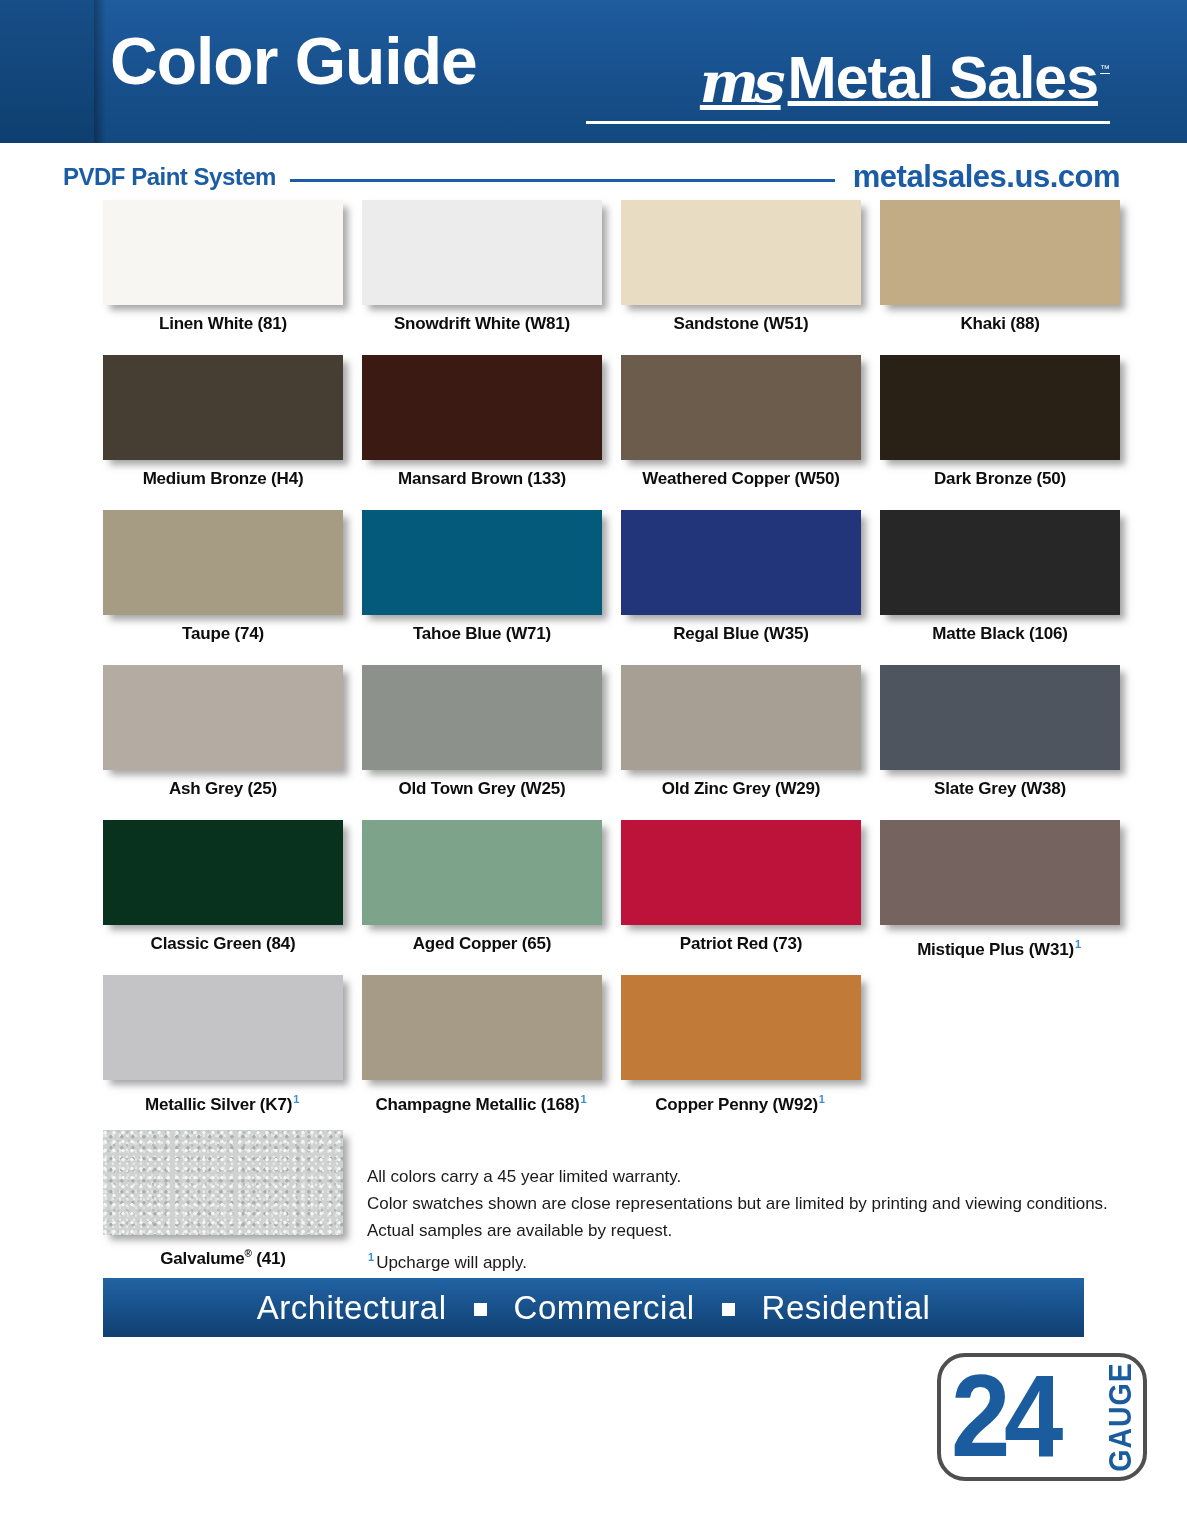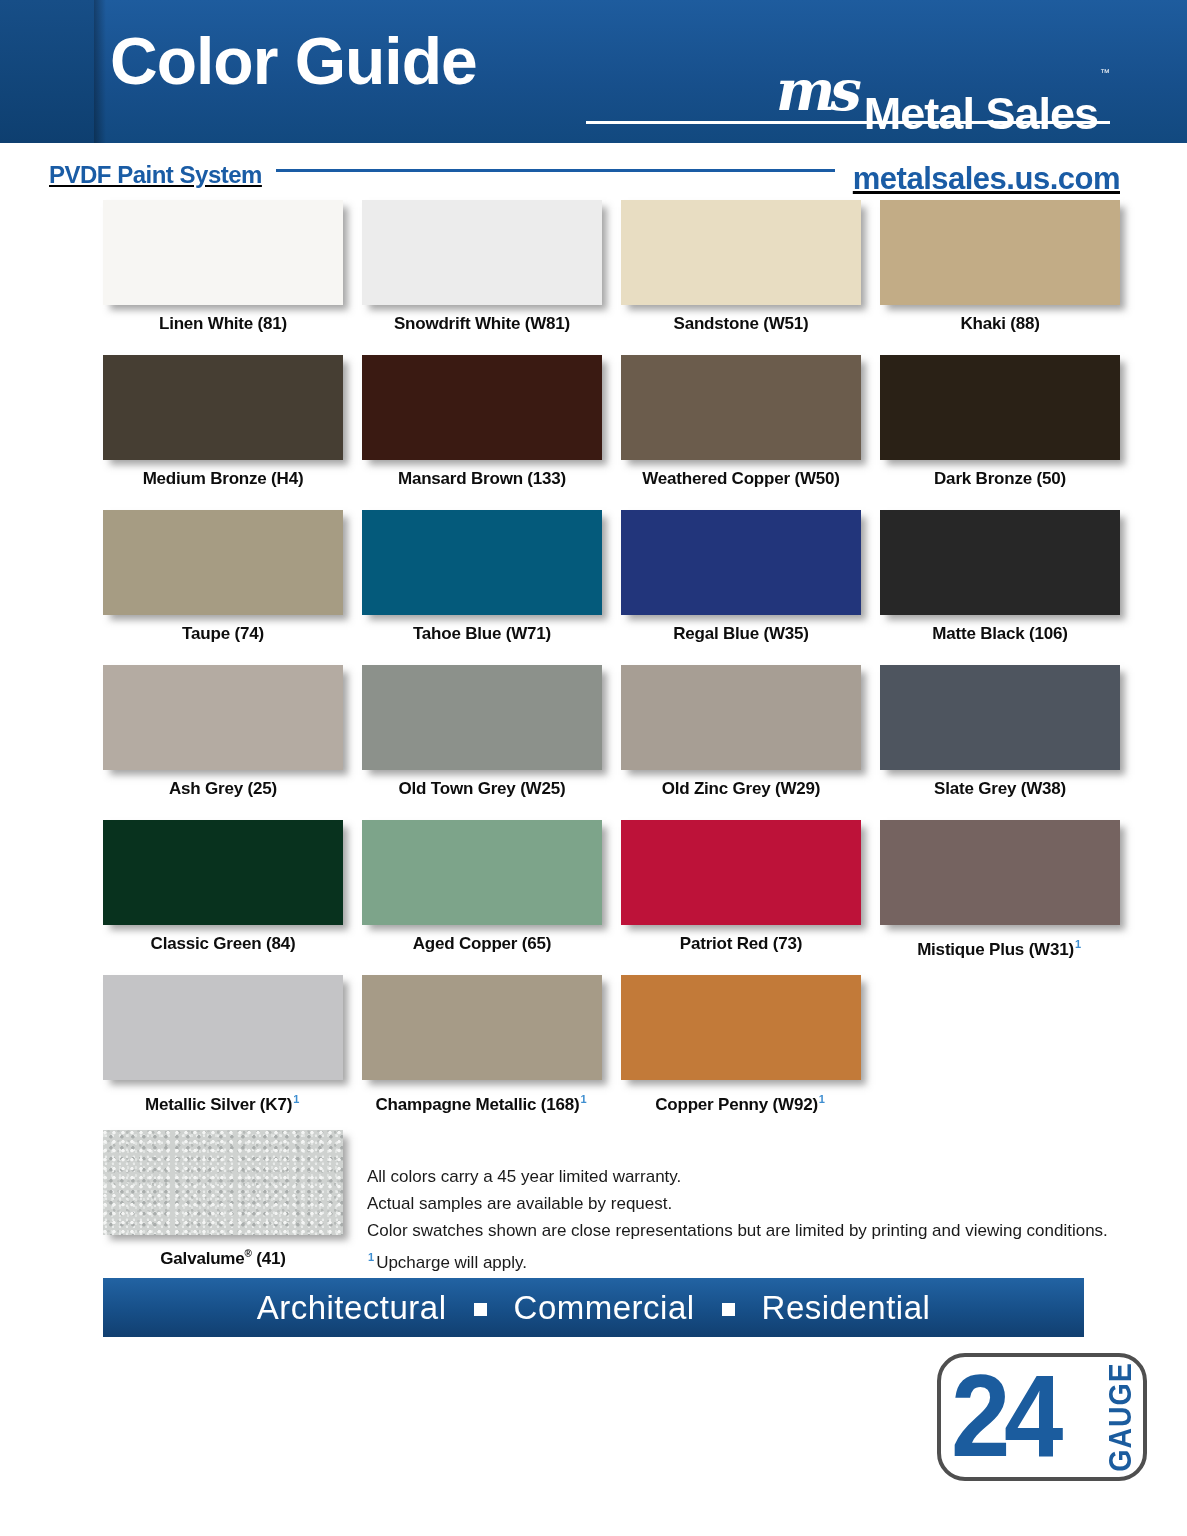--- a/index.html
+++ b/index.html
@@ -26,34 +26,34 @@
     background:linear-gradient(90deg, rgba(0,0,0,0.32), rgba(0,0,0,0));
   }
   .page-title{
     position:absolute;left:110px;top:28px;margin:0;
     color:#ffffff;font-size:66px;font-weight:bold;letter-spacing:-1px;line-height:1;
   }
   .header-rule{
     position:absolute;left:586px;top:121px;width:524px;height:3px;background:#ffffff;
   }
   .brand{
-    position:absolute;right:77px;top:68px;
-    display:flex;align-items:flex-start;color:#ffffff;
+    position:absolute;right:77px;top:50px;
+    display:flex;align-items:flex-end;color:#ffffff;text-decoration:underline;
   }
   .ms{
     font-family:"DejaVu Serif", serif;font-style:italic;font-weight:bold;
     font-size:56px;line-height:0.82;letter-spacing:-5px;margin-right:7px;
   }
-  .brandname{font-size:45px;font-weight:bold;letter-spacing:-1px;line-height:0.95;margin-top:25px;}
+  .brandname{font-size:59px;font-weight:bold;letter-spacing:-1px;line-height:0.95;}
   .tm{font-size:10px;line-height:1;margin-left:2px;margin-bottom:32px;}
 
   
   .subhead{
-    margin:18px 67px 0 49px;height:31px;
-    display:flex;align-items:flex-start;text-decoration:underline;
+    margin:18px 67px 0 63px;height:31px;
+    display:flex;align-items:center;
   }
   .pvdf{color:var(--accent-blue);font-size:24px;font-weight:bold;letter-spacing:-0.5px;white-space:nowrap;}
   .subrule{flex:1 1 auto;height:2.5px;background:var(--accent-blue);margin:8px 18px 0 14px;}
   .url{color:var(--accent-blue);font-size:31px;font-weight:bold;letter-spacing:-0.5px;text-decoration:none;white-space:nowrap;}
 
   
   .grid{
     margin:8px 67px 0 103px;
     display:grid;grid-template-columns:repeat(4,240px);column-gap:19px;
   }
@@ -234,22 +234,22 @@
 
   <section class="bottom-row">
     <div class="cell">
       <div class="swatch galv-swatch"></div>
       <div class="label">
         <span>Galvalume</span><sup class="reg">®</sup><span> (41)</span>
       </div>
     </div>
     <div class="notes">
         <div class="note-line">All colors carry a 45 year limited warranty.</div>
+        <div class="note-line">Color swatches shown are close representations but are limited by printing and viewing conditions.</div>
         <div class="note-line">Actual samples are available by request.</div>
-        <div class="note-line">Color swatches shown are close representations but are limited by printing and viewing conditions.</div>
         <div class="note-line"><sup class="sup">1</sup>Upcharge will apply.</div>
       </div>
   </section>
 
   <div class="bar">
       <span class="bar-item">Architectural</span>
       <span class="sq"></span>
       <span class="bar-item">Commercial</span>
       <span class="sq"></span>
       <span class="bar-item">Residential</span>

